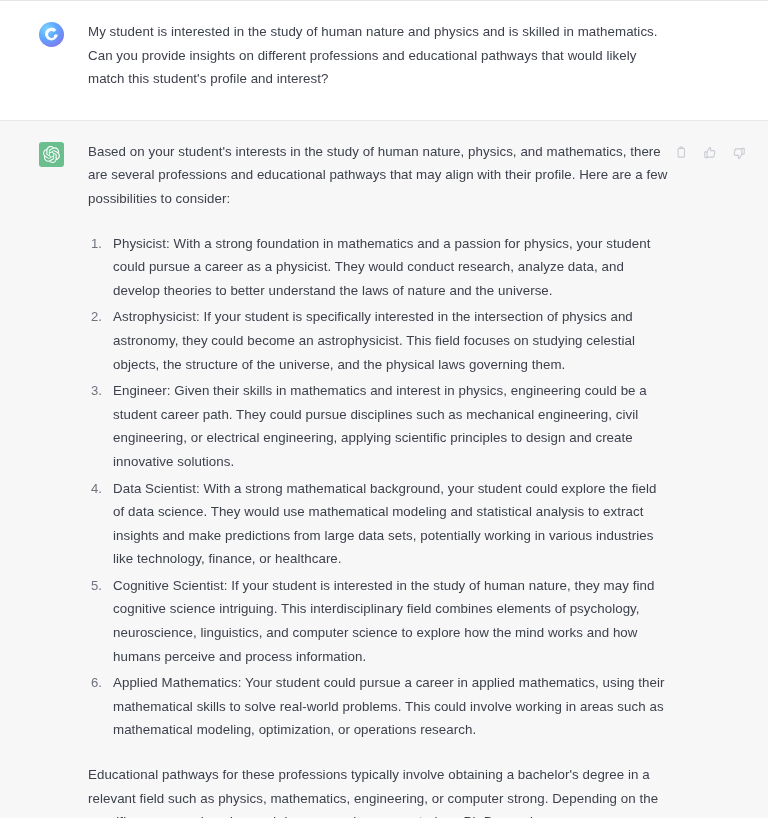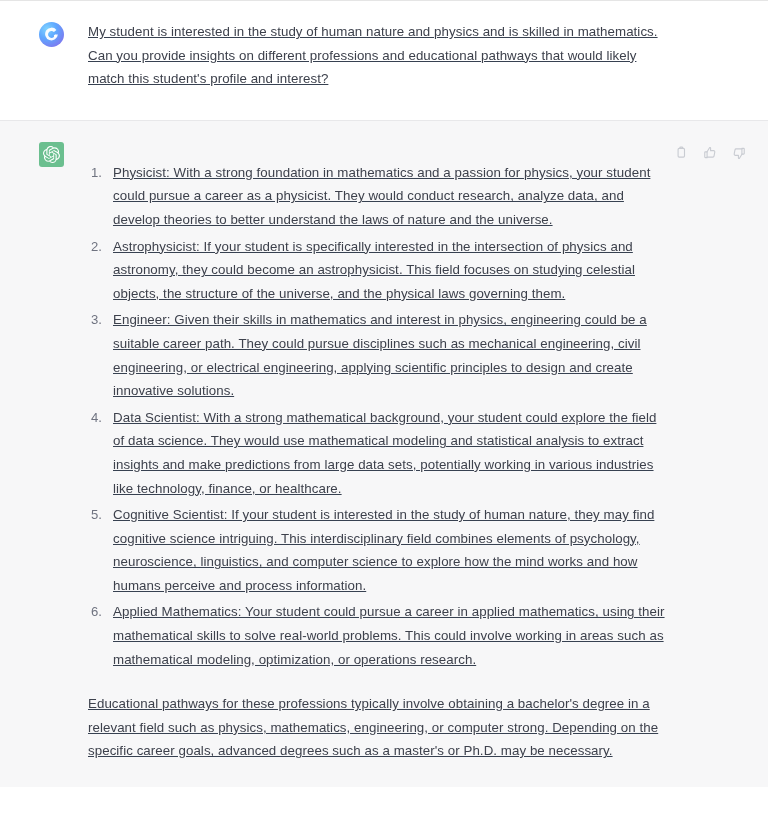--- a/index.html
+++ b/index.html
@@ -45,21 +45,20 @@
     background: #f7f7f8;
     padding: 19px 0 24px 0;
   }
 
   .msg-inner {
     display: flex;
     align-items: flex-start;
     padding-left: 39px;
     padding-right: 20px;
     position: relative;
-    text-decoration: underline;
   }
 
   
   .avatar {
     width: 25px;
     height: 25px;
     flex: 0 0 25px;
     margin-top: 2px;
     border-radius: 3px;
     position: relative;
@@ -173,25 +172,26 @@
     <div class="msg-inner">
 
       <div class="avatar avatar-assistant">
         <svg width="17" height="17" viewBox="0 0 24 24">
           <path fill="#ffffff" d="M22.28 9.82a5.98 5.98 0 0 0-.52-4.91 6.05 6.05 0 0 0-6.51-2.9A6 6 0 0 0 4.98 4.18a5.99 5.99 0 0 0-4 2.9 6.05 6.05 0 0 0 .74 7.1 5.98 5.98 0 0 0 .51 4.91 6.05 6.05 0 0 0 6.52 2.9A5.99 5.99 0 0 0 13.26 24a6.06 6.06 0 0 0 5.77-4.21 5.99 5.99 0 0 0 4-2.9 6.06 6.06 0 0 0-.75-7.07zM13.26 22.43a4.48 4.48 0 0 1-2.88-1.04l.14-.08 4.78-2.76a.79.79 0 0 0 .39-.68v-6.74l2.02 1.17a.07.07 0 0 1 .04.06v5.58a4.5 4.5 0 0 1-4.5 4.49zM3.6 18.3a4.47 4.47 0 0 1-.53-3.01l.14.08 4.78 2.76a.77.77 0 0 0 .78 0l5.84-3.37v2.33a.08.08 0 0 1-.3.07l-4.83 2.79a4.5 4.5 0 0 1-6.15-1.65zM2.34 7.9a4.48 4.48 0 0 1 2.35-1.97V11.6a.77.77 0 0 0 .39.68l5.81 3.35-2.02 1.17a.08.08 0 0 1-.7.01L3.92 14a4.5 4.5 0 0 1-1.58-6.1zm16.6 3.86L13.1 8.38 15.12 7.2a.08.08 0 0 1 .07 0l4.83 2.79a4.49 4.49 0 0 1-.68 8.1v-5.68a.79.79 0 0 0-.4-.65zm2.01-3.03l-.14-.09-4.77-2.78a.78.78 0 0 0-.79 0L9.42 9.23V6.9a.07.07 0 0 1 .03-.06l4.83-2.79a4.49 4.49 0 0 1 6.67 4.65zM8.32 12.87L6.3 11.7a.08.08 0 0 1-.04-.06V6.07a4.49 4.49 0 0 1 7.37-3.45l-.14.08L8.7 5.46a.79.79 0 0 0-.39.68zm1.1-2.36l2.6-1.5 2.61 1.5v3l-2.6 1.5-2.61-1.5z"></path>
         </svg>
       </div>
 
       <div class="body">
 
+        <p class="para-intro">Based on your student's interests in the study of human nature, physics, and mathematics, there are several professions and educational pathways that may align with their profile. Here are a few possibilities to consider:</p>
 
         <ol class="prof-list">
           <li>Physicist: With a strong foundation in mathematics and a passion for physics, your student could pursue a career as a physicist. They would conduct research, analyze data, and develop theories to better understand the laws of nature and the universe.</li>
           <li>Astrophysicist: If your student is specifically interested in the intersection of physics and astronomy, they could become an astrophysicist. This field focuses on studying celestial objects, the structure of the universe, and the physical laws governing them.</li>
-          <li>Engineer: Given their skills in mathematics and interest in physics, engineering could be a suitable career path. They could pursue disciplines such as mechanical engineering, civil engineering, or electrical engineering, applying scientific principles to design and create innovative solutions.</li>
+          <li>Engineer: Given their skills in mathematics and interest in physics, engineering could be a student career path. They could pursue disciplines such as mechanical engineering, civil engineering, or electrical engineering, applying scientific principles to design and create innovative solutions.</li>
           <li>Data Scientist: With a strong mathematical background, your student could explore the field of data science. They would use mathematical modeling and statistical analysis to extract insights and make predictions from large data sets, potentially working in various industries like technology, finance, or healthcare.</li>
           <li>Cognitive Scientist: If your student is interested in the study of human nature, they may find cognitive science intriguing. This interdisciplinary field combines elements of psychology, neuroscience, linguistics, and computer science to explore how the mind works and how humans perceive and process information.</li>
           <li>Applied Mathematics: Your student could pursue a career in applied mathematics, using their mathematical skills to solve real-world problems. This could involve working in areas such as mathematical modeling, optimization, or operations research.</li>
         </ol>
 
         <p class="para-outro">Educational pathways for these professions typically involve obtaining a bachelor's degree in a relevant field such as physics, mathematics, engineering, or computer strong. Depending on the specific career goals, advanced degrees such as a master's or Ph.D. may be necessary.</p>
       </div>
 
       <div class="actions">
 

